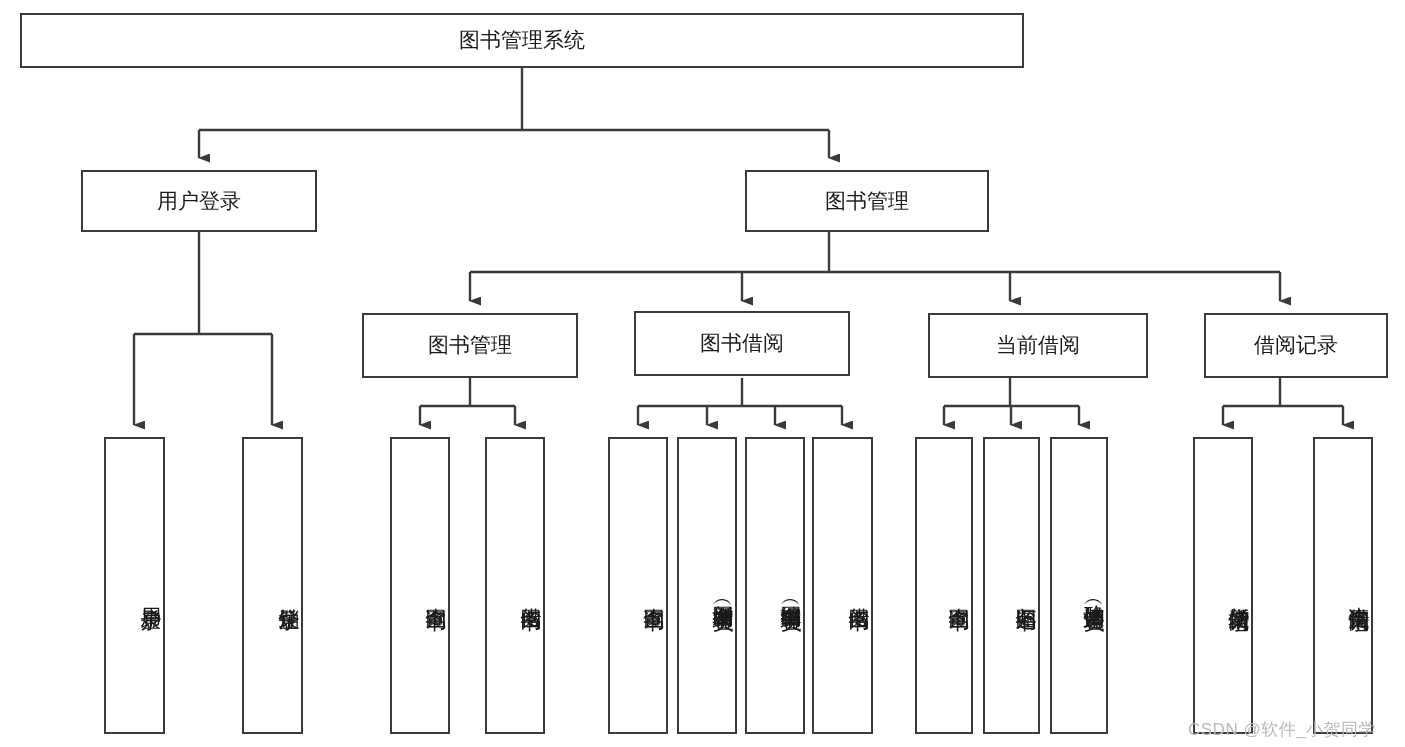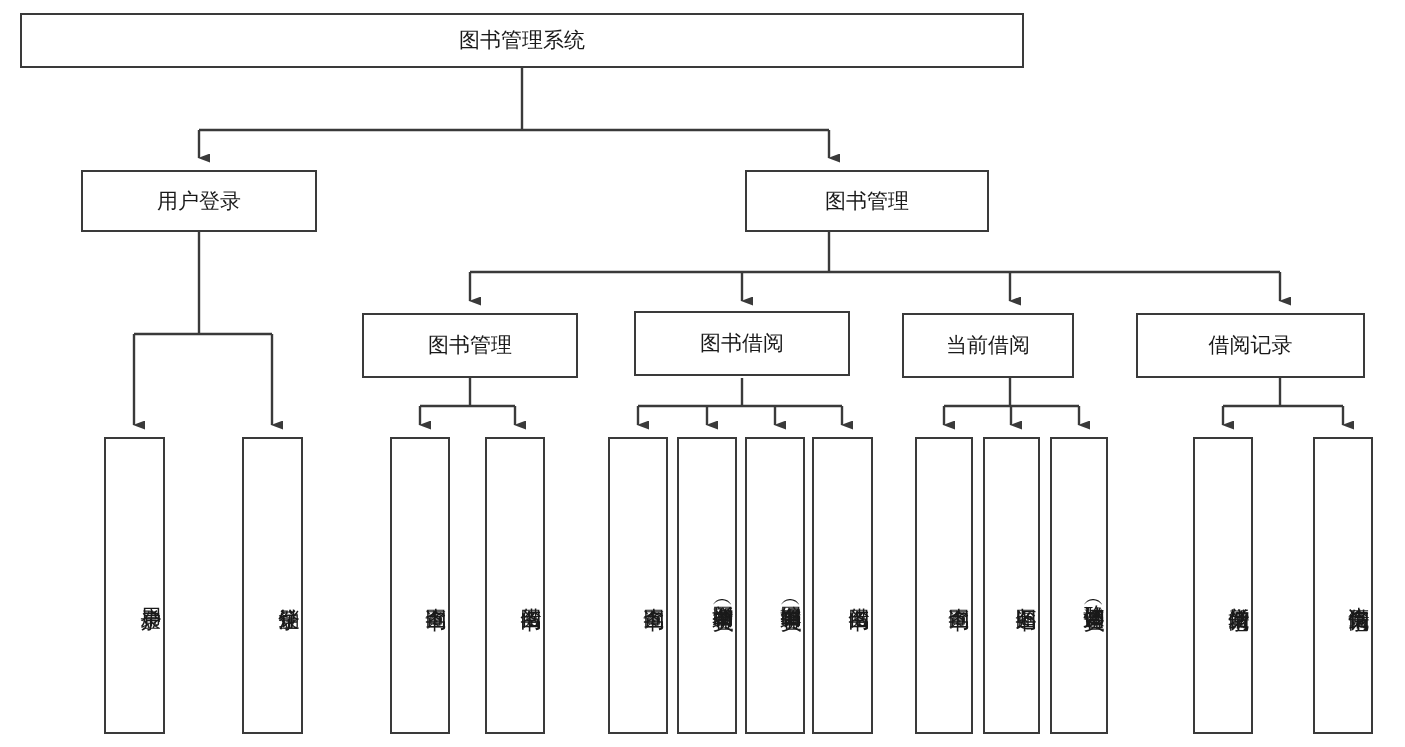--- a/index.html
+++ b/index.html
@@ -118,24 +118,24 @@
       </div>
       <div class="node h" style="left: 712px; top: 170px; width: 244px; height: 62px; margin-left: 33px;">
         <span>图书管理</span>
       </div>
       <div class="node h" style="left: 362px; top: 313px; width: 216px; height: 65px;">
         <span>图书管理</span>
       </div>
       <div class="node h" style="left: 634px; top: 311px; width: 216px; height: 65px;">
         <span>图书借阅</span>
       </div>
-      <div class="node h" style="left: 902px; top: 313px; width: 172px; height: 65px;">
+      <div class="node h" style="left: 928px; top: 313px; width: 220px; height: 65px;">
         <span>当前借阅</span>
       </div>
-      <div class="node h" style="left: 1136px; top: 313px; width: 229px; height: 65px;">
+      <div class="node h" style="left: 1204px; top: 313px; width: 184px; height: 65px;">
         <span>借阅记录</span>
       </div>
       <div class="node v" style="left: 104px; top: 437px; width: 61px; height: 297px;">
         <span class="vtext">用户登录</span>
       </div>
       <div class="node v" style="left: 242px; top: 437px; width: 61px; height: 297px;">
         <span class="vtext">注销登录</span>
       </div>
       <div class="node v" style="left: 390px; top: 437px; width: 60px; height: 297px;">
         <span class="vtext">查询图书</span>
@@ -165,14 +165,15 @@
         <span class="vtext">确认归还（管理员）</span>
       </div>
       <div class="node v" style="left: 1193px; top: 437px; width: 60px; height: 297px;">
         <span class="vtext">新增借阅记录</span>
       </div>
       <div class="node v" style="left: 1313px; top: 437px; width: 60px; height: 297px;">
         <span class="vtext">查询借阅记录</span>
       </div>
     </div>
 
+  <div class="watermark" style="left: 1188px; top: 718px;">CSDN @软件_小贺同学</div>
 
 </div>
 
 </body></html>

